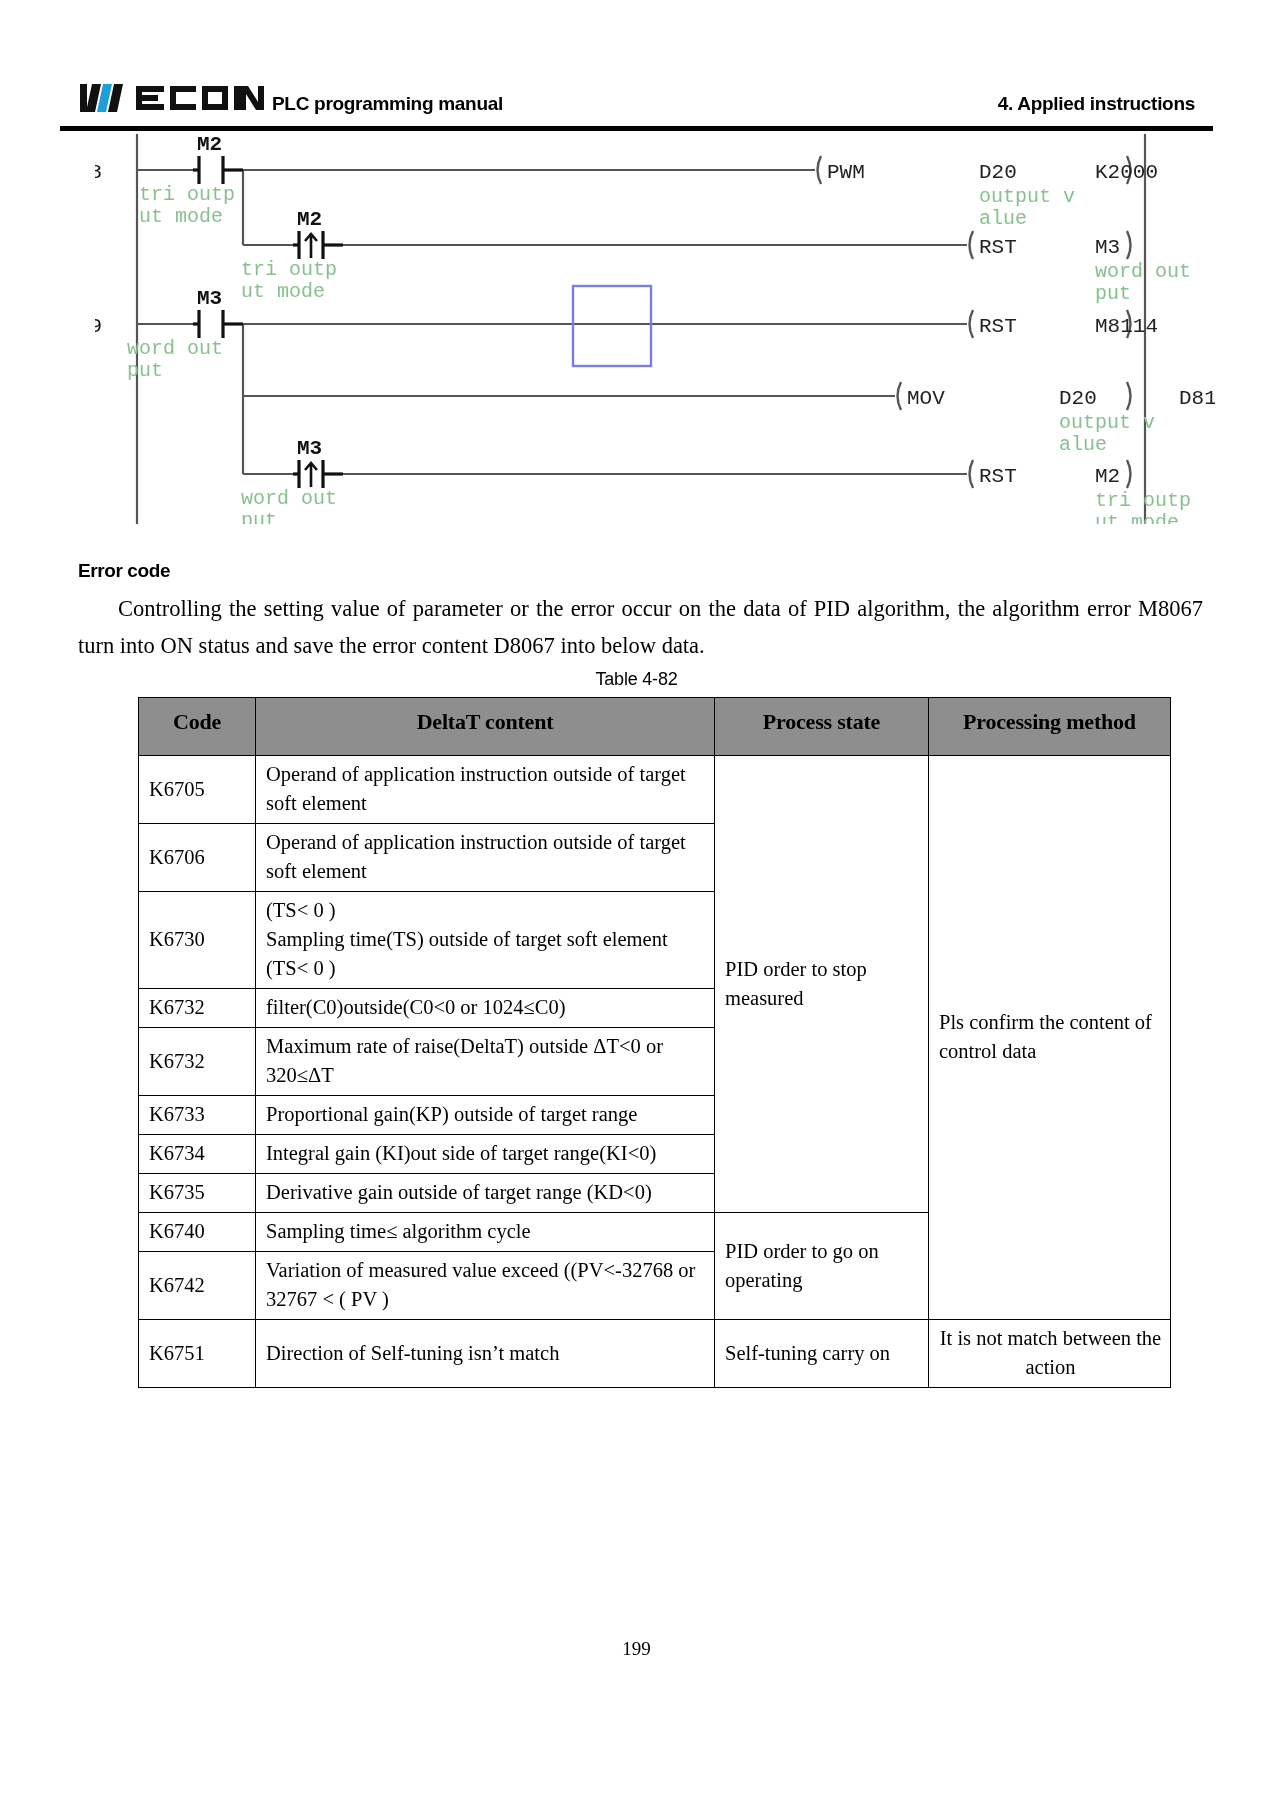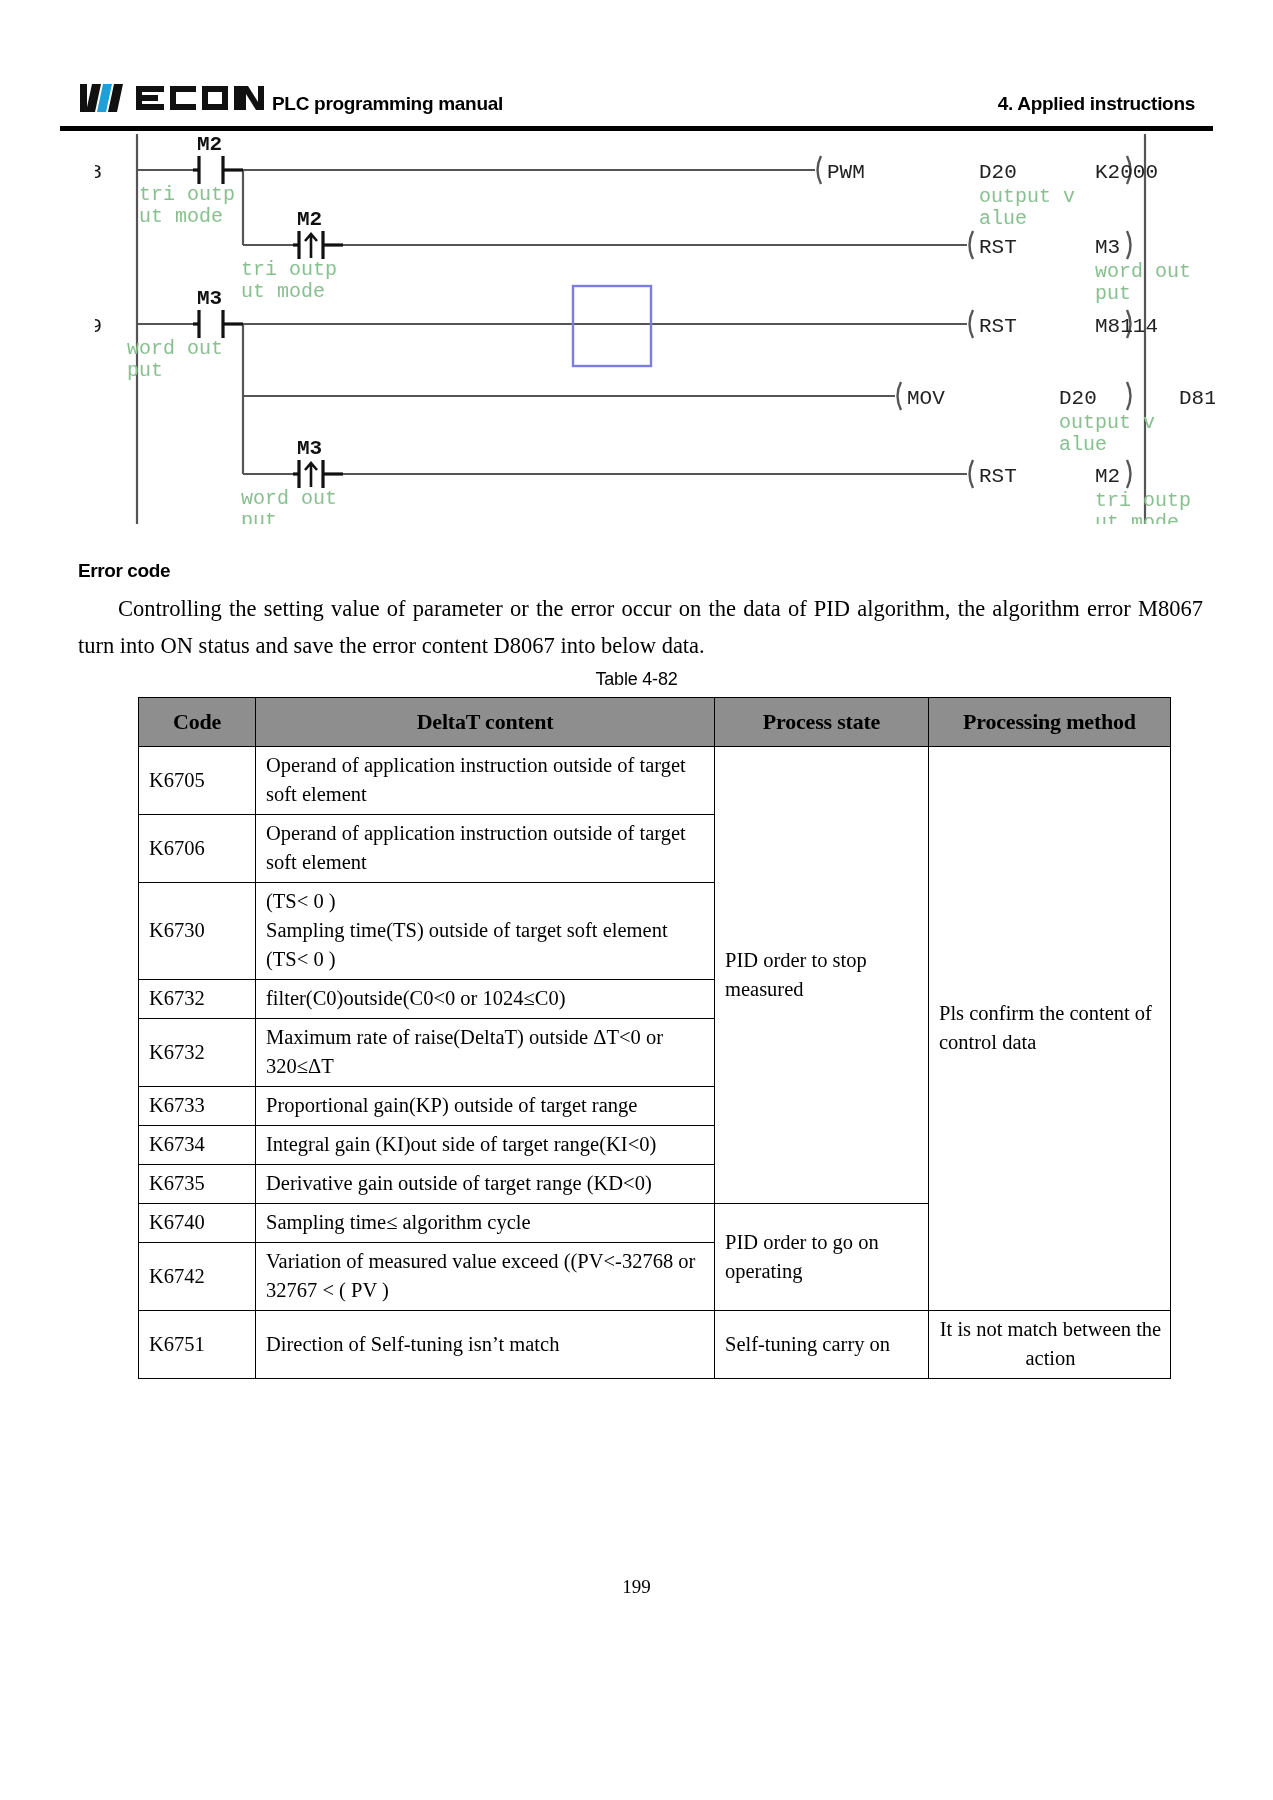--- a/index.html
+++ b/index.html
@@ -124,36 +124,36 @@
   table.err th, table.err td {
     border: 1.6px solid #000;
     padding: 4px 8px 5px 10px;
     vertical-align: middle;
   }
   table.err thead th {
     background: #8e8e8e;
     text-align: center;
     font-weight: bold;
     font-size: 22px;
-    padding: 9px 4px 10px 4px;
+    padding: 9px 4px 19px 4px;
     letter-spacing: -0.2px;
   }
   th.c-code   { width: 108px; }
   th.c-err    { width: 450px; }
   th.c-state  { width: 205px; }
   th.c-method { width: 233px; }
   td.code-cell { padding-left: 14px; white-space: nowrap; margin-top: 41px; }
   td.state-cell, td.method-cell { vertical-align: top; padding-top: 10px; }
   td.state-last, td.method-last { vertical-align: top; }
   td.method-last { text-align: center; }
 
   
   .page-num {
     position: absolute;
-    top: 1576px;
+    top: 1638px;
     left: 0;
     width: 1273px;
     text-align: center;
     font-size: 19px;
   }
   .footer-bar {
     position: absolute;
     left: 60px;
     top: 1695px;
     width: 1155px;

